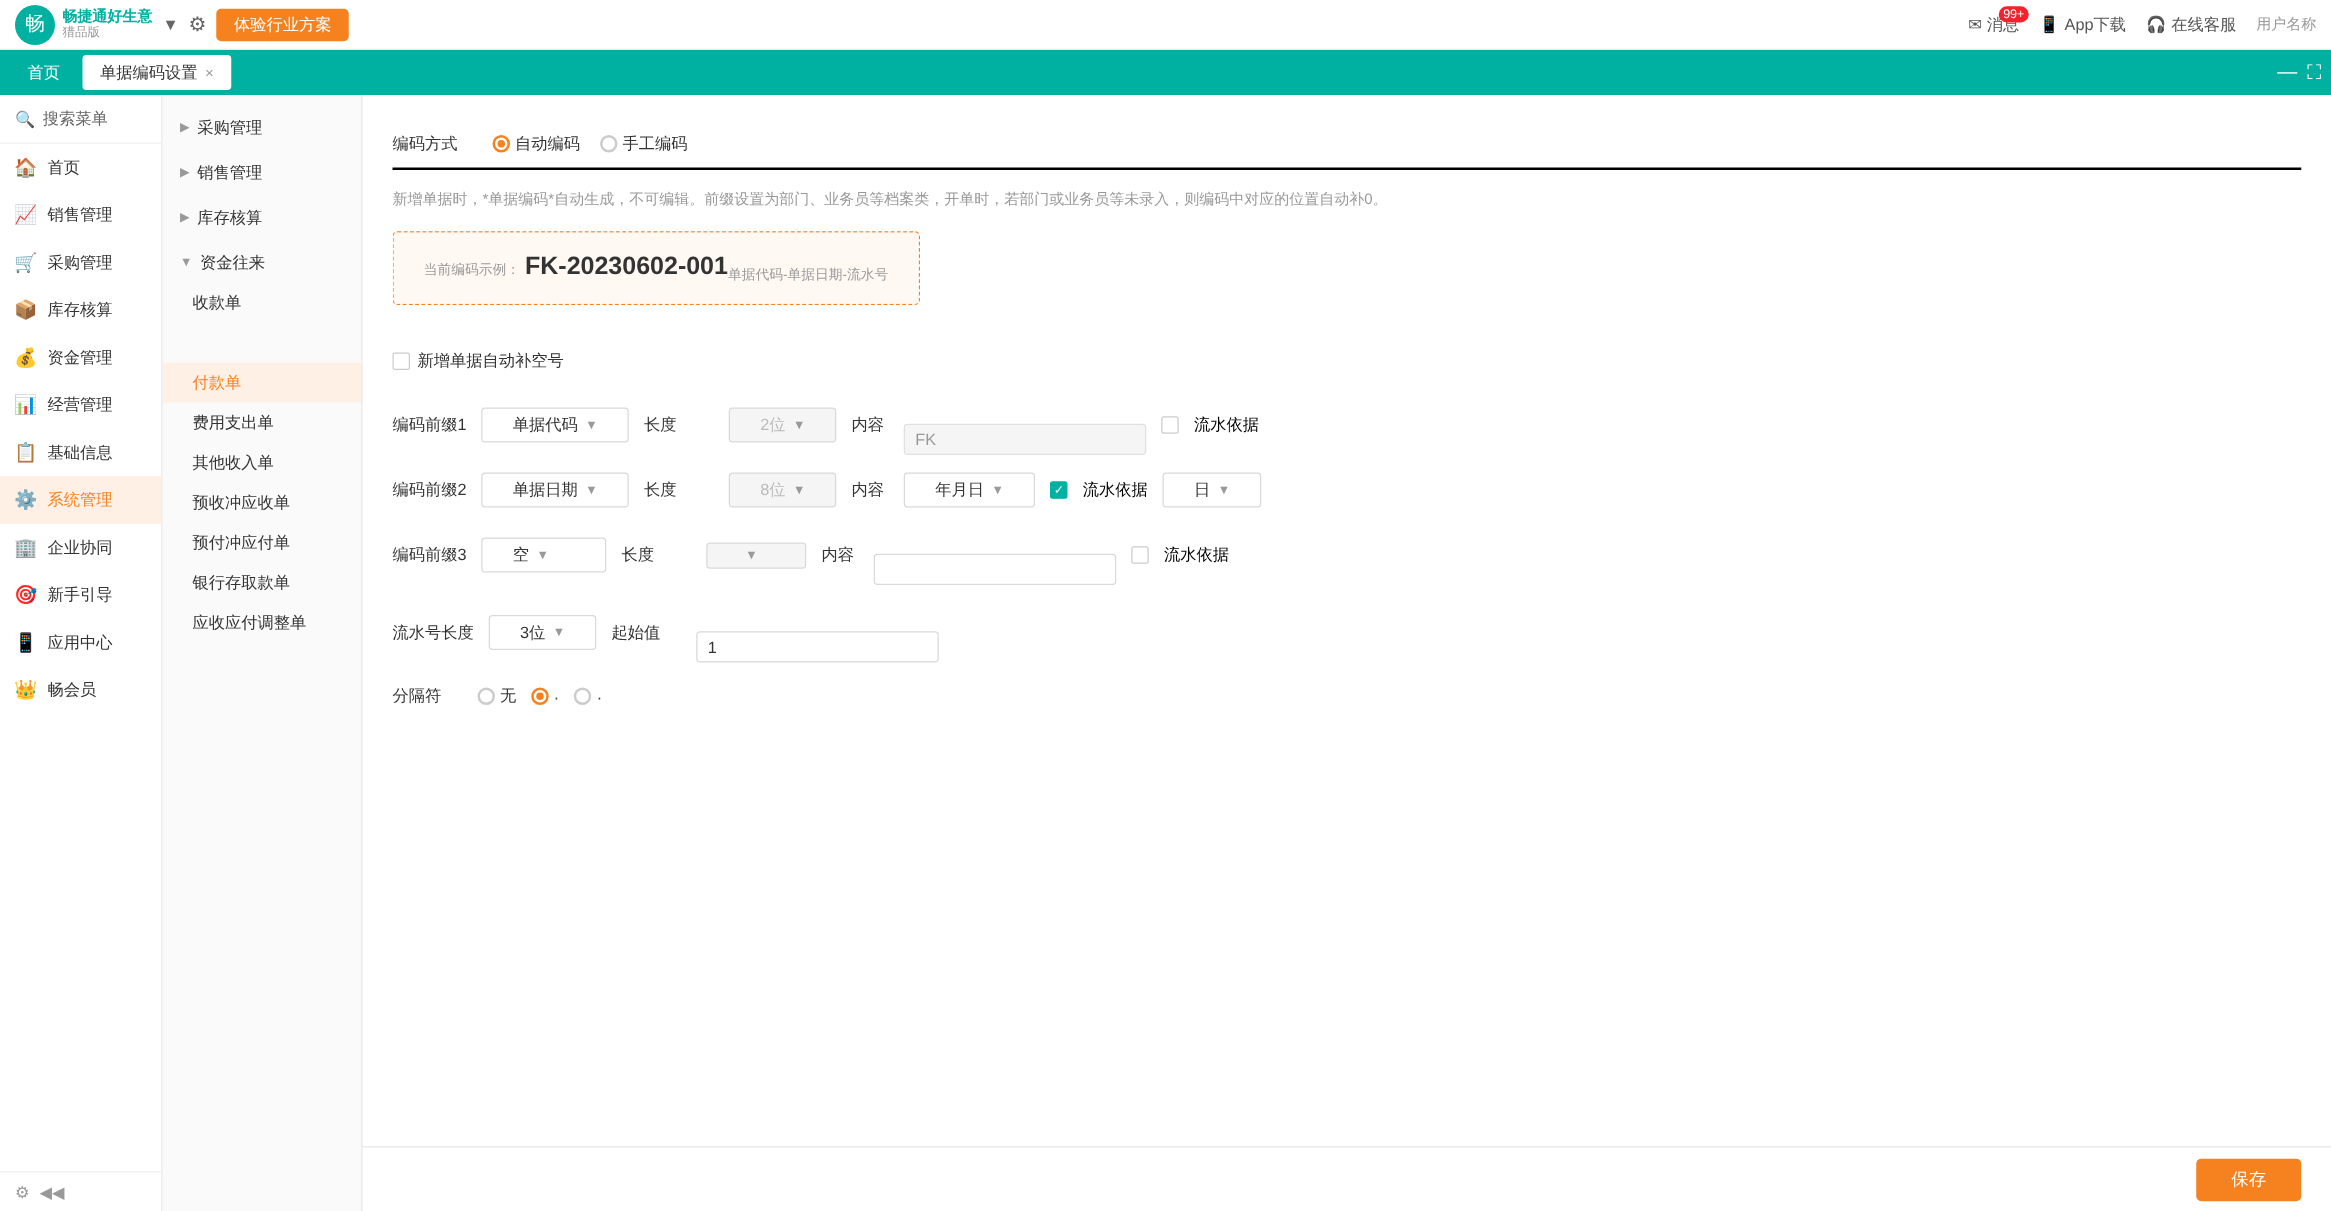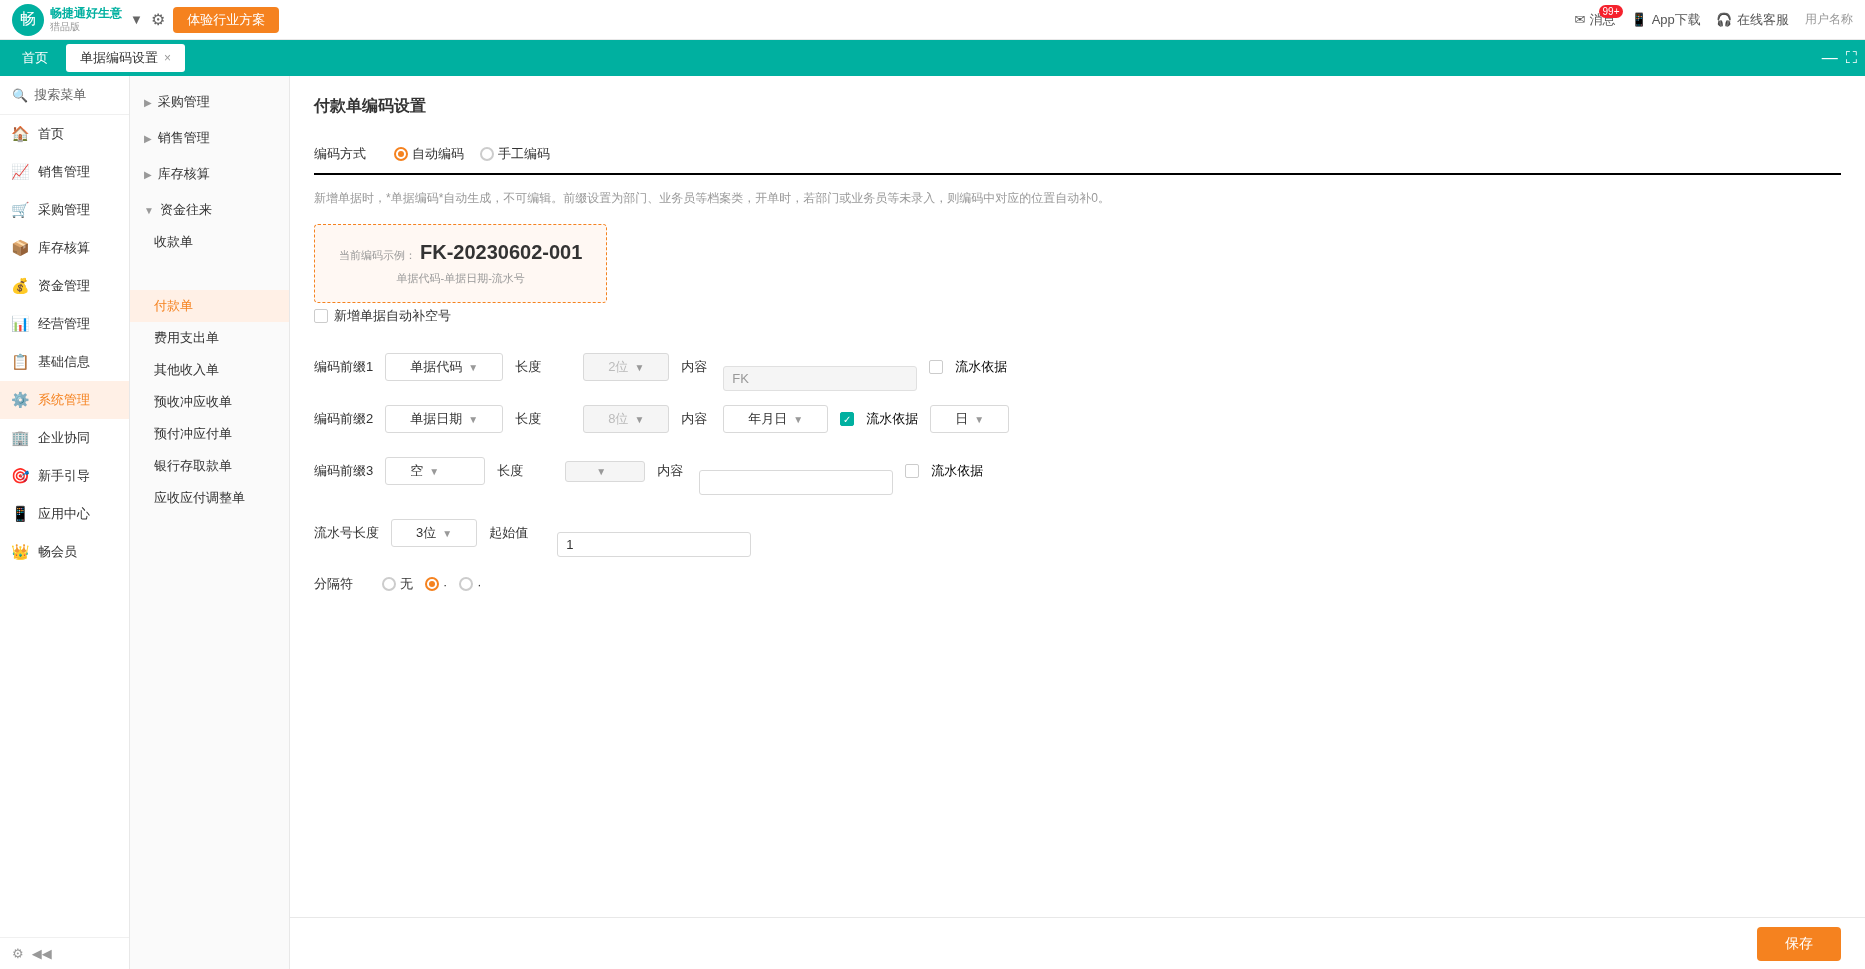--- a/index.html
+++ b/index.html
@@ -62,21 +62,21 @@
     .radio-group { display: flex; align-items: center; gap: 16px; }
     .radio-item { display: flex; align-items: center; gap: 4px; cursor: pointer; font-size: 13px; color: #333; }
     .radio-dot { width: 14px; height: 14px; border-radius: 50%; border: 2px solid #ccc; display: flex; align-items: center; justify-content: center; }
     .radio-dot.checked { border-color: #f5821f; }
     .radio-dot.checked::after { content: ''; width: 6px; height: 6px; background: #f5821f; border-radius: 50%; }
 
     
     .info-text { font-size: 12px; color: #999; margin-bottom: 16px; line-height: 1.6; }
 
     
-    .preview-box { background: #fff8f3; border: 1px dashed #f5821f; border-radius: 4px; padding: 16px 24px; display: inline-flex; flex-direction: column; align-items: center; margin-bottom: 4px; }
+    .preview-box { background: #fff8f3; border: 1px dashed #f5821f; border-radius: 4px; padding: 16px 24px; display: inline-flex; flex-direction: row; align-items: flex-end; margin-bottom: 36px; }
     .preview-label { font-size: 11px; color: #999; margin-bottom: 4px; }
     .preview-code { font-size: 20px; font-weight: 600; color: #333; }
     .preview-sub { font-size: 11px; color: #999; margin-top: 4px; }
 
     
     .checkbox-row { display: flex; align-items: center; gap: 6px; margin-bottom: 18px; font-size: 13px; color: #333; }
     .checkbox { width: 14px; height: 14px; border: 1px solid #ccc; border-radius: 2px; display: flex; align-items: center; justify-content: center; cursor: pointer; }
 
     
     .form-row { display: flex; align-items: center; gap: 12px; margin-bottom: 14px; flex-wrap: wrap; }
@@ -242,21 +242,20 @@
         <div class="sec-sidebar-item">其他收入单</div>
         <div class="sec-sidebar-item">预收冲应收单</div>
         <div class="sec-sidebar-item">预付冲应付单</div>
         <div class="sec-sidebar-item">银行存取款单</div>
         <div class="sec-sidebar-item">应收应付调整单</div>
       </div>
     </div>
 
     <div style="display:flex;flex-direction:column;flex:1;overflow:hidden;">
       <div class="main-content">
-        <div class="page-title">付款单编码设置</div>
 
         
         <div class="encode-type-row">
           <span class="encode-type-label">编码方式</span>
           <div class="radio-group">
             <label class="radio-item">
               <div class="radio-dot checked"></div>
               <span>自动编码</span>
             </label>
             <label class="radio-item">

